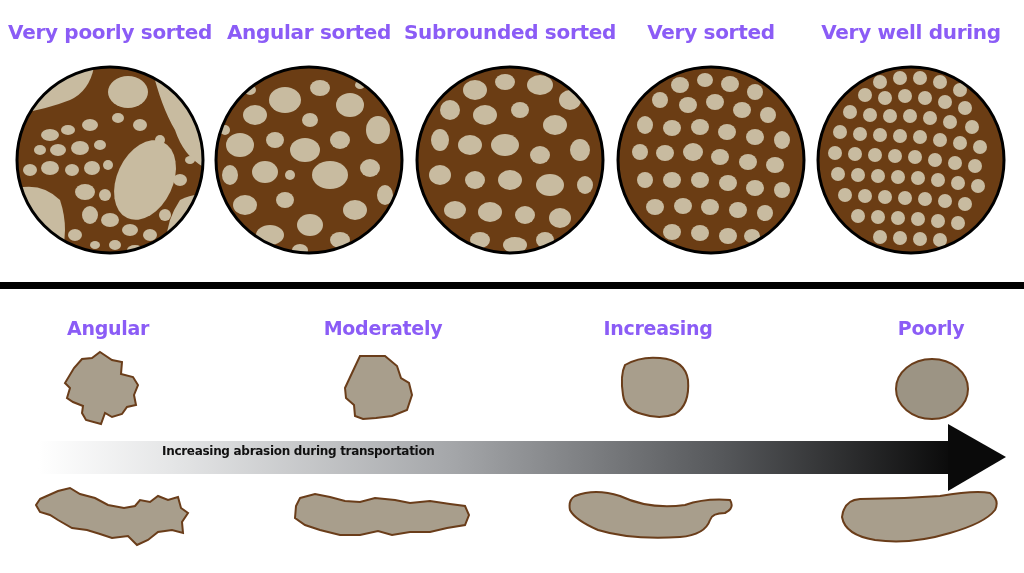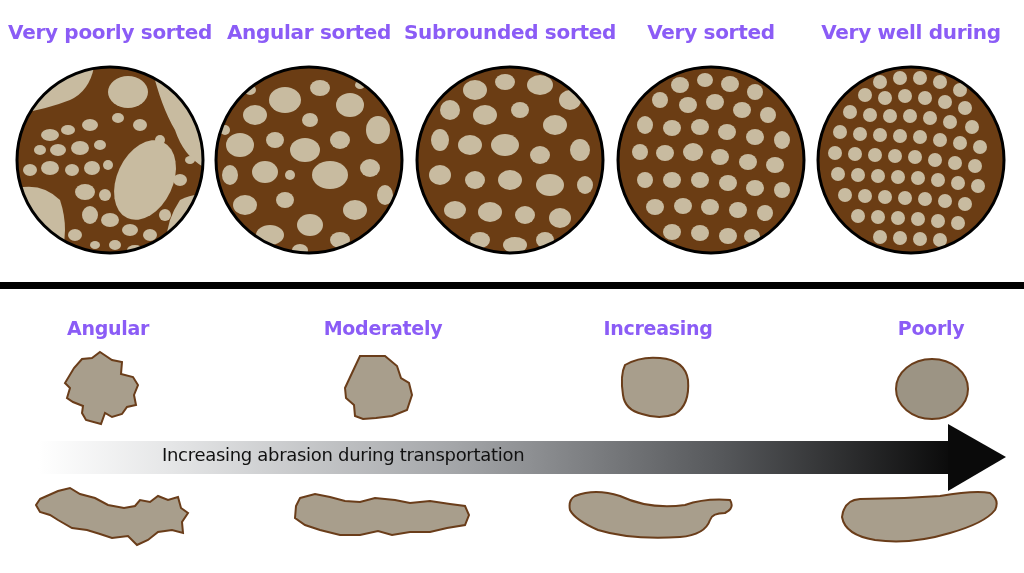--- a/index.html
+++ b/index.html
@@ -2,21 +2,21 @@
 <html><head>
 <meta charset="utf-8">
 <style>
   html,body{margin:0;padding:0;background:#ffffff;}
   body{width:1024px;height:573px;position:relative;overflow:hidden;font-family:"DejaVu Sans","Liberation Sans",sans-serif;}
   .label{position:absolute;font-weight:bold;color:#8b5cf6;white-space:nowrap;transform:translateX(-50%);}
   .top-label{top:20px;font-size:20px;letter-spacing:-0.3px;}
   .bottom-label{top:317px;font-size:19px;letter-spacing:-0.3px;}
   .divider{position:absolute;left:0;top:282px;width:1024px;height:7px;background:#000;}
   svg.full{position:absolute;left:0;top:0;}
-  .arrow-text{position:absolute;left:162px;top:444px;font-size:18px;font-weight:normal;color:#111;letter-spacing:-0.3px;white-space:nowrap;}
+  .arrow-text{position:absolute;left:162px;top:444px;font-size:12px;font-weight:bold;color:#111;letter-spacing:-0.3px;white-space:nowrap;}
 </style>
 </head>
 <body>
 
 <svg class="full" width="1024" height="573" viewBox="0 0 1024 573">
   <defs>
     <linearGradient id="arrowGrad" x1="0" x2="1" y1="0" y2="0">
       <stop offset="0" stop-color="#ffffff"></stop>
       <stop offset="0.15" stop-color="#e4e5e6"></stop>
       <stop offset="0.45" stop-color="#a5a7aa"></stop>

